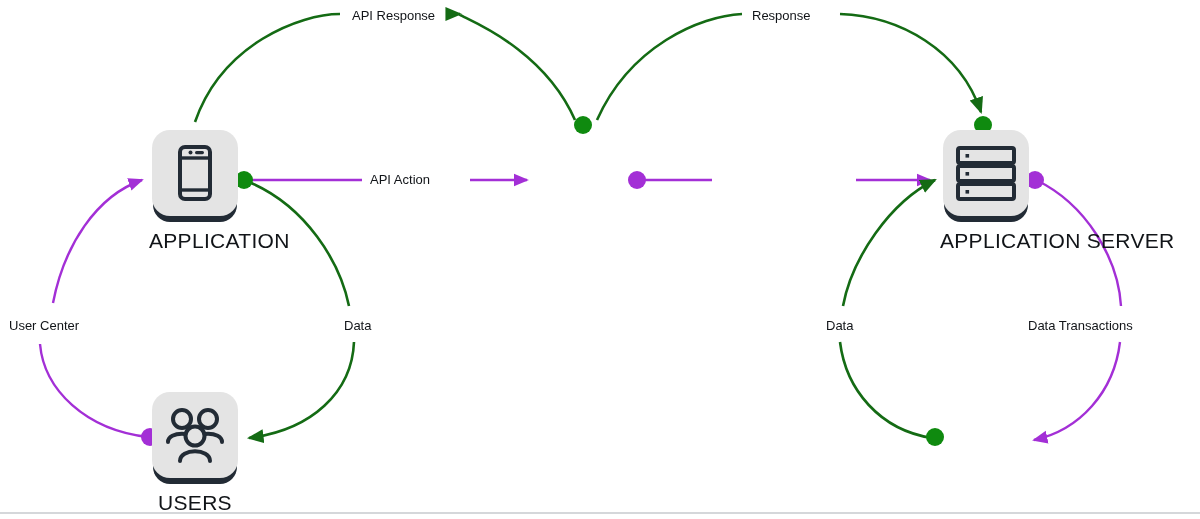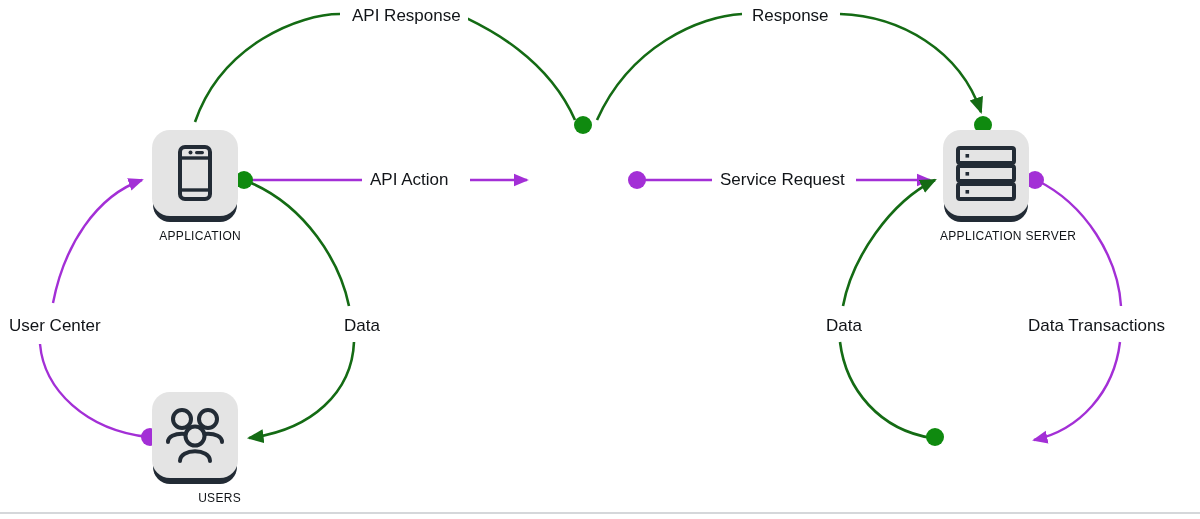--- a/index.html
+++ b/index.html
@@ -40,29 +40,28 @@
   }
   .node-tile .glyph {
     position: absolute;
     left: 0;
     top: 0;
     width: 86px;
     height: 86px;
   }
   .node-label {
     margin-top: 13px;
-    font-size: 12px;
+    font-size: 21px;
     letter-spacing: 0.3px;
     color: #111418;
     white-space: nowrap;
-    text-align: right;
   }
   .edge-label {
     position: absolute;
-    font-size: 17px;
+    font-size: 13px;
     color: #111418;
     white-space: nowrap;
     background: #ffffff;
     padding: 0 7px;
     line-height: 20px;
   }
   .banner {
     position: absolute;
     left: 386px;
     top: 341px;
@@ -176,21 +175,20 @@
         <rect x="22.5" y="60" width="3.6" height="3.6" fill="#222b35"></rect>
       </svg>
     </div>
     <div class="node-label">APPLICATION SERVER</div>
   </div>
 
 
   <div class="edge-label" style="left:345px; top:6px;">API Response</div>
   <div class="edge-label" style="left:745px; top:6px;">Response</div>
   <div class="edge-label" style="left:363px; top:170px;">API Action</div>
-  <div class="edge-label" style="left:713px; top:170px;">Service Request</div>
   <div class="edge-label" style="left:2px; top:316px;">User Center</div>
   <div class="edge-label" style="left:337px; top:316px;">Data</div>
   <div class="edge-label" style="left:819px; top:316px;">Data</div>
   <div class="edge-label" style="left:1021px; top:316px;">Data Transactions</div>
 
 
   <div class="footer-rule"></div>
 </div>
 
 </body></html>

